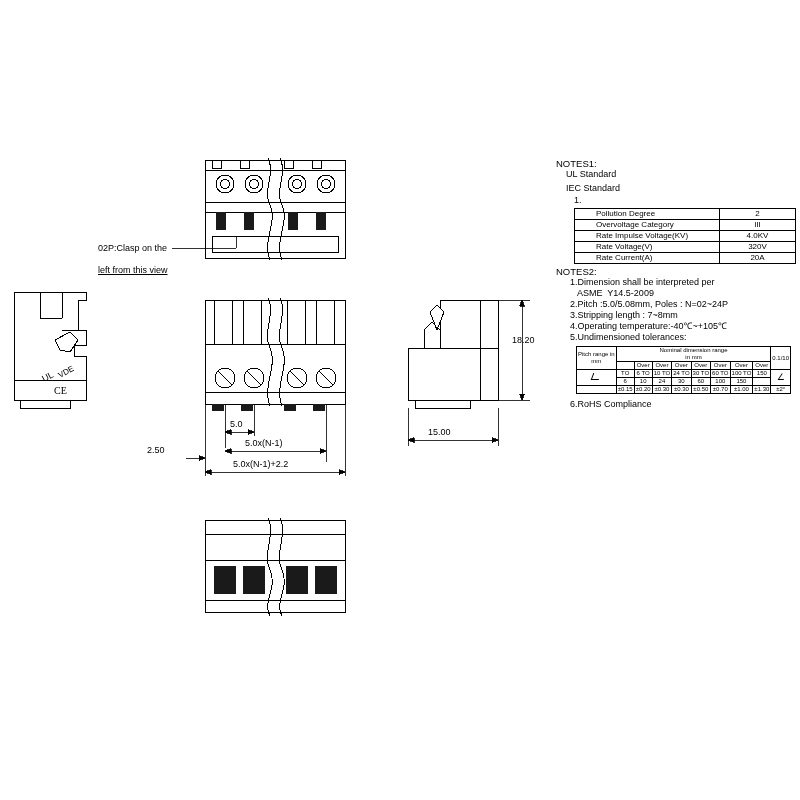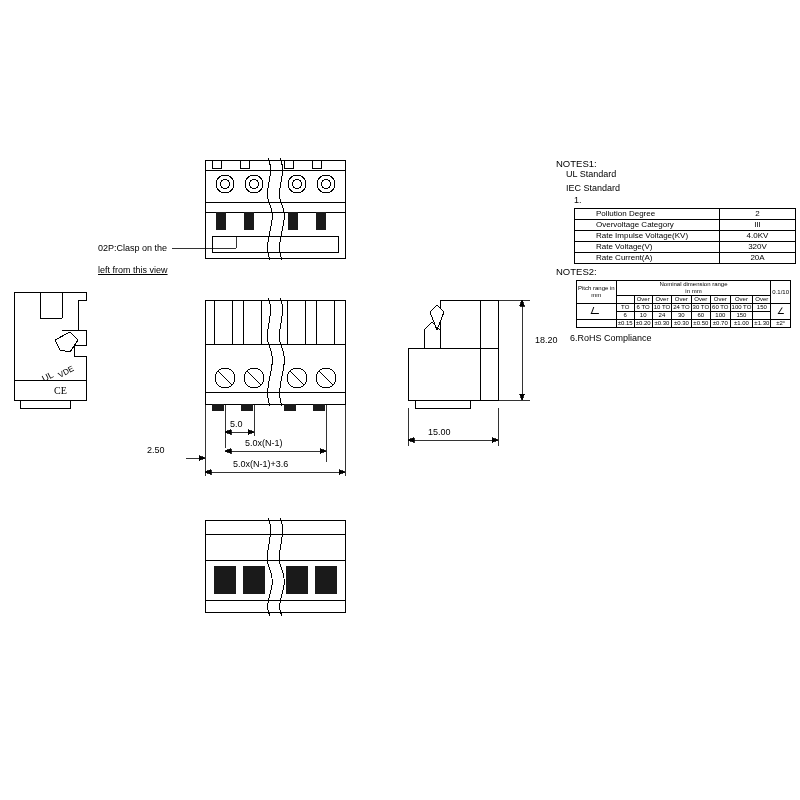--- a/index.html
+++ b/index.html
@@ -201,24 +201,24 @@
     </g>
   </svg>
 
   <div class="txt" id="clasp">
     <span>02P:Clasp on the</span><br>
     <u>left from this view</u>
   </div>
 
   <div class="txt dim" style="left:230px;top:419px;">5.0</div>
   <div class="txt dim" style="left:245px;top:438px;">5.0x(N-1)</div>
-  <div class="txt dim" style="left:233px;top:459px;">5.0x(N-1)+3.6</div>
+  <div class="txt dim" style="left:233px;top:459px;">5.0x(N-1)+2.2</div>
   <div class="txt dim" style="left:147px;top:445px;">2.50</div>
   <div class="txt dim" style="left:428px;top:427px;">15.00</div>
-  <div class="txt dim" style="left:535px;top:335px;text-align:right;">18.20</div>
+  <div class="txt dim" style="left:512px;top:335px;text-align:right;">18.20</div>
 
   <div id="notes">
 
     <div class="hdr">NOTES1:</div>
 
     <div class="ind1">UL  Standard</div>
 
     <div class="ind1" style="margin-top:3px;">IEC  Standard</div>
     <div class="ind2" style="margin-top:1px;">1.</div>
 
@@ -242,20 +242,28 @@
       </tr>
       <tr>
         <td class="lbl">Rate Current(A)</td>
         <td class="val">20A</td>
       </tr>
     </tbody>
       </table>
 
 
     <div class="hdr" style="margin-top:2px;">NOTES2:</div>
+    <ul>
+      <li class="ind3">1.Dimension shall be interpreted per</li>
+      <li class="ind3">   ASME  Y14.5-2009</li>
+      <li class="ind3">2.Pitch :5.0/5.08mm, Poles : N=02~24P</li>
+      <li class="ind3">3.Stripping length : 7~8mm</li>
+      <li class="ind3">4.Operating temperature:-40℃~+105℃</li>
+      <li class="ind3">5.Undimensioned tolerances:</li>
+    </ul>
 
     <table class="tol">
       <tbody>
           <tr>
         <td rowspan="2" class="tolhead">
           <span>Pitch range in</span><br>
           <span>mm</span>
         </td>
         <td colspan="8" class="tolhead">
           <span>Nominal  dimension range</span><br>

